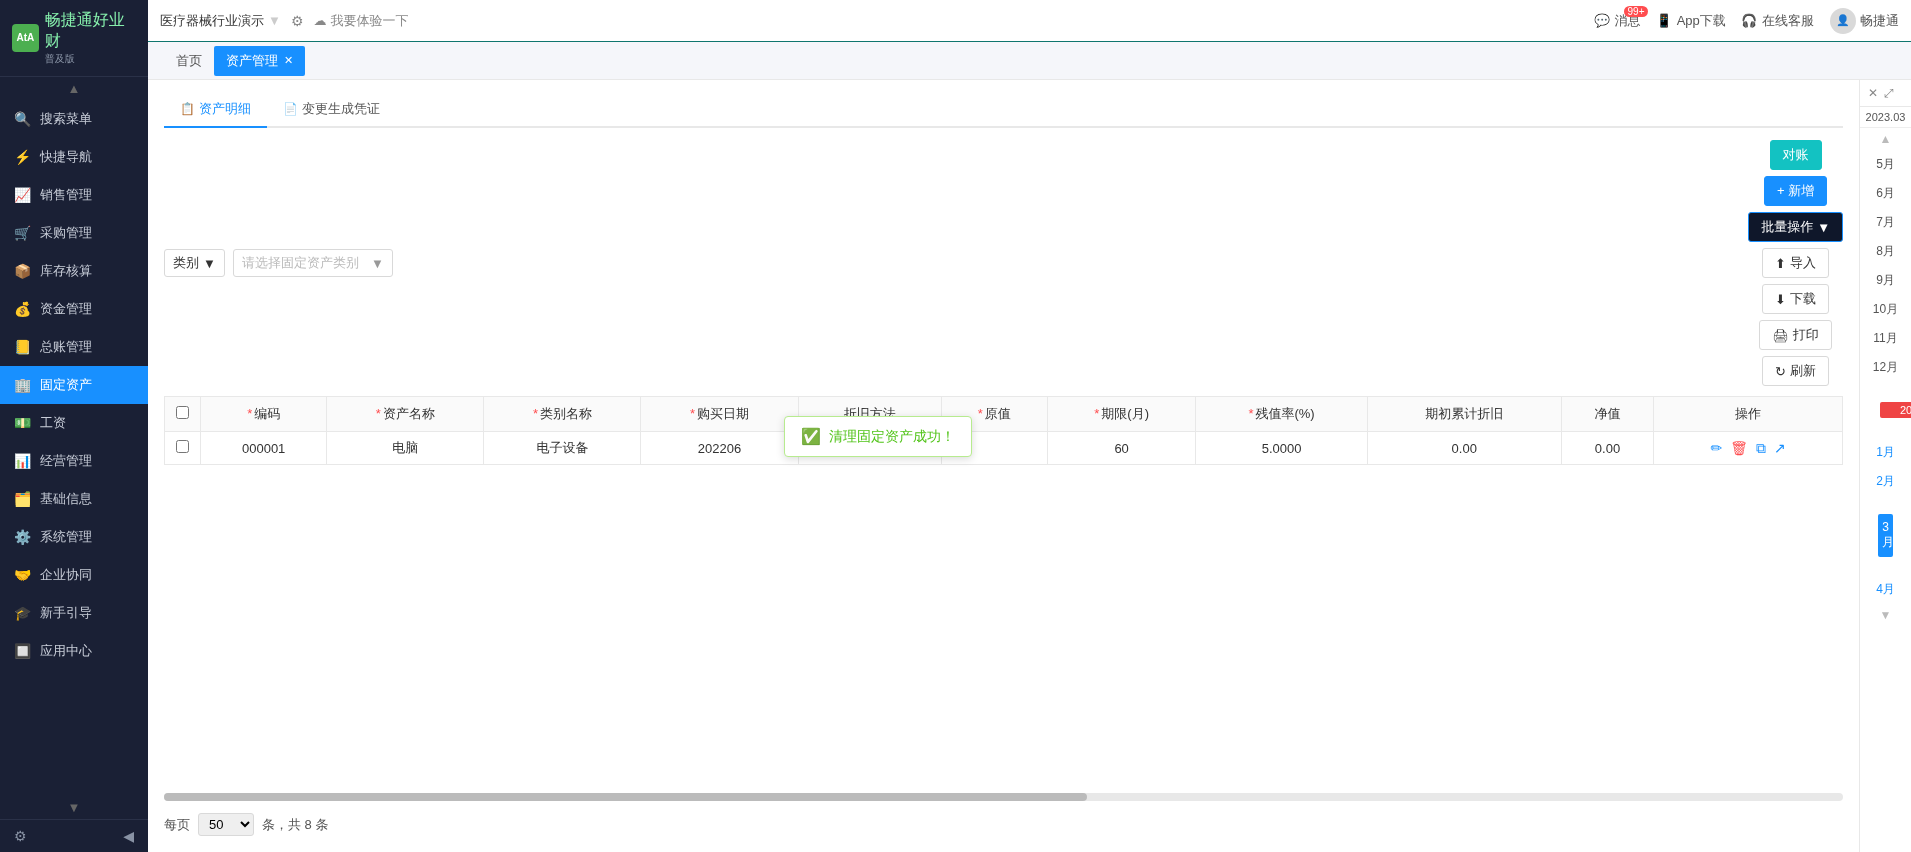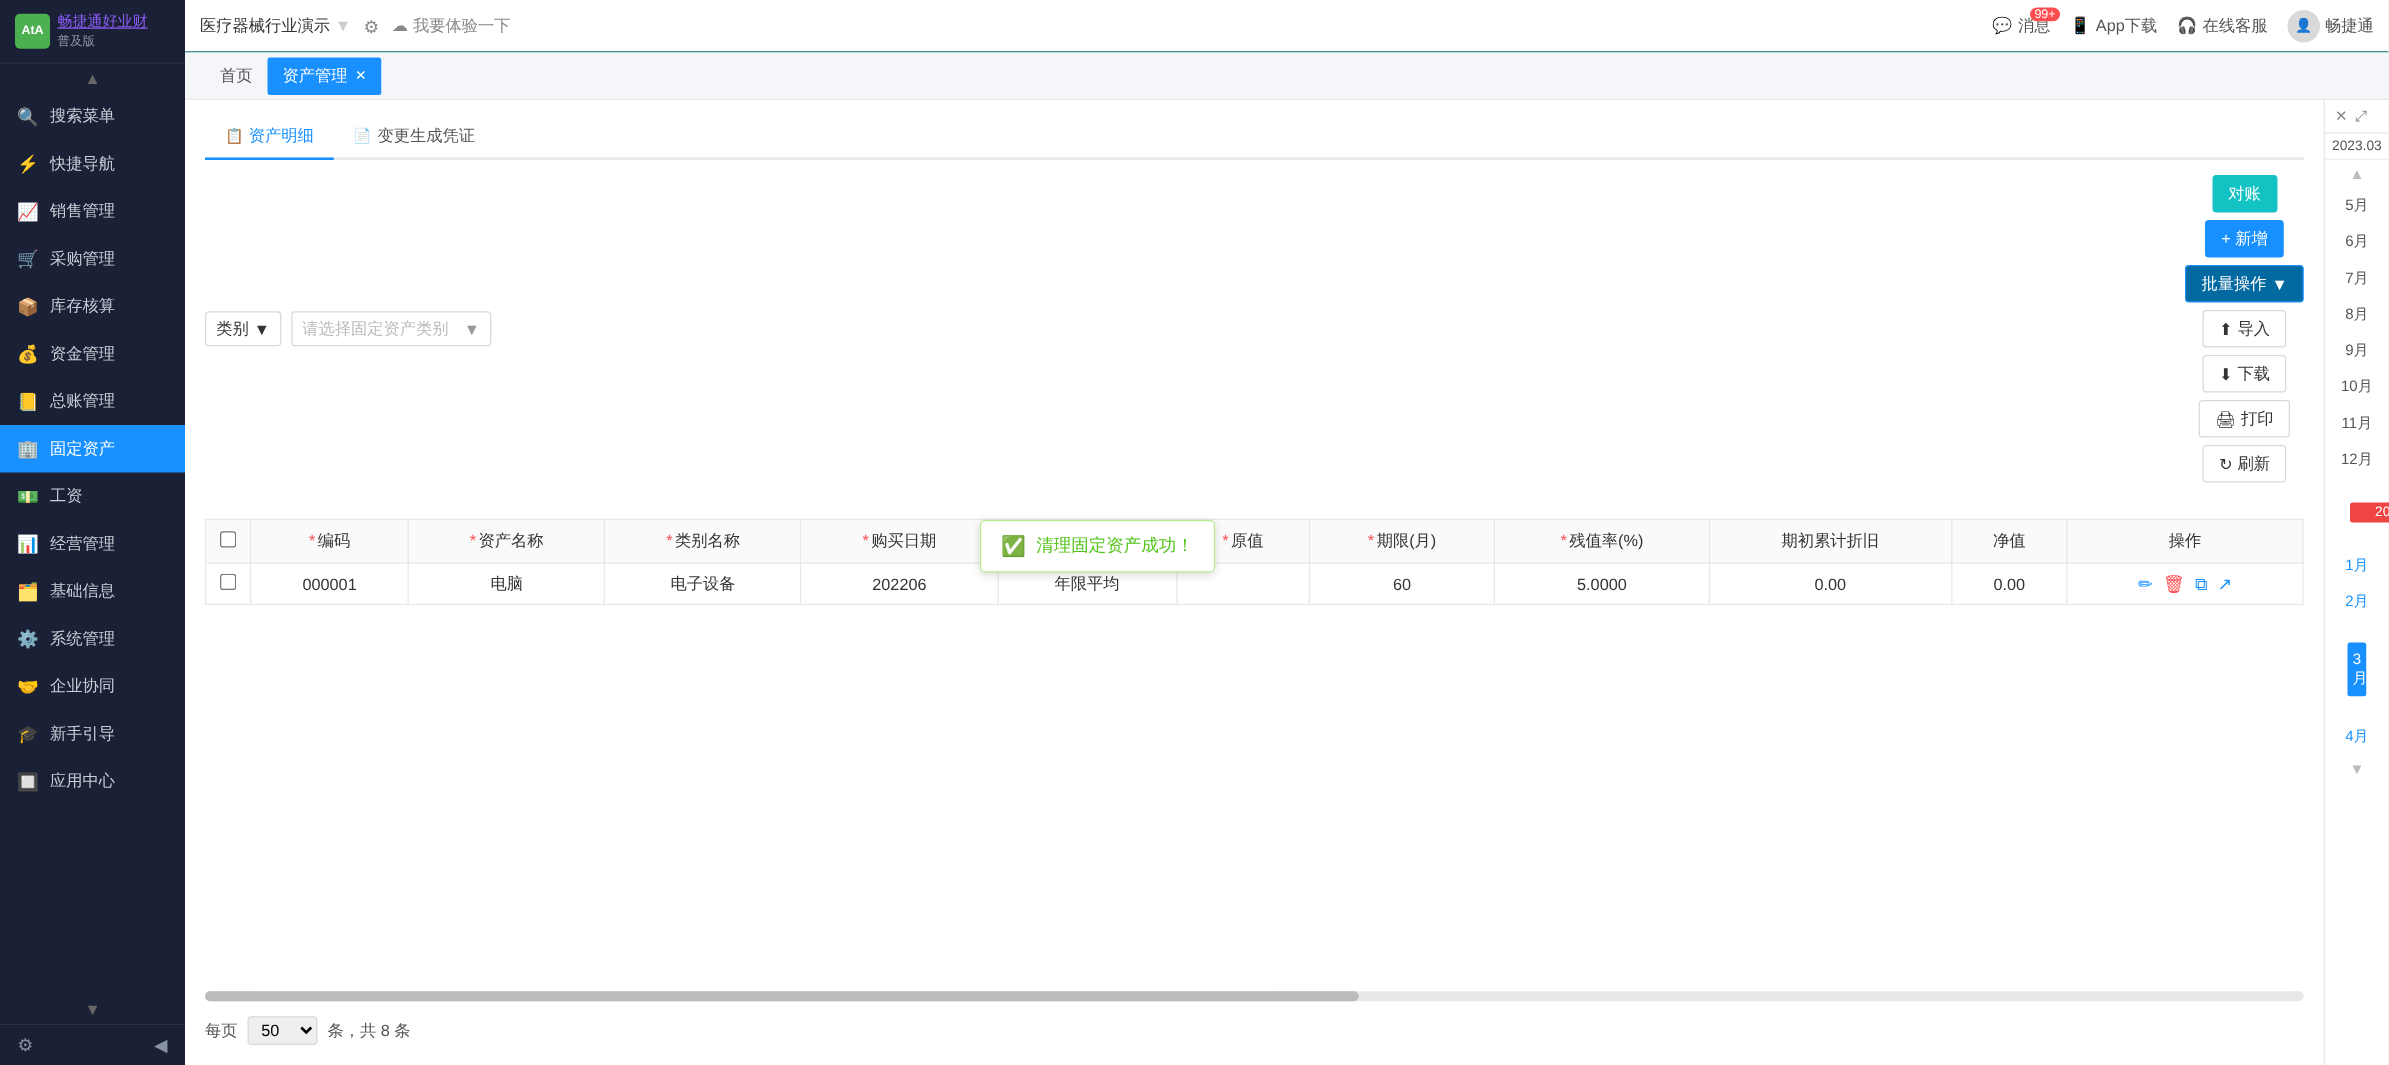--- a/index.html
+++ b/index.html
@@ -2,21 +2,21 @@
 <html><head>
   <meta charset="utf-8">
   <style>
     * { box-sizing: border-box; margin: 0; padding: 0; }
     body { font-family: 'Microsoft YaHei', Arial, sans-serif; font-size: 13px; background: #f0f2f5; display: flex; height: 852px; overflow: hidden; }
 
     
     .sidebar { width: 148px; background: #1a2035; color: #c8cdd8; display: flex; flex-direction: column; height: 100%; flex-shrink: 0; }
     .sidebar-logo { padding: 10px 12px; background: #1a2035; border-bottom: 1px solid #2a3148; display: flex; align-items: center; gap: 6px; }
     .sidebar-logo-icon { width: 28px; height: 28px; background: #4CAF50; border-radius: 4px; display: flex; align-items: center; justify-content: center; color: white; font-size: 10px; font-weight: bold; }
-    .sidebar-logo-text { color: #8b5cf6; font-size: 12px; line-height: 1.3; text-decoration: underline; }
+    .sidebar-logo-text { color: #86efac; font-size: 16px; line-height: 1.3; }
     .sidebar-logo-sub { color: #8892a4; font-size: 10px; }
     .sidebar-scroll-up, .sidebar-scroll-down { text-align: center; color: #666; padding: 4px; cursor: pointer; }
     .sidebar-nav { flex: 1; overflow: hidden; }
     .sidebar-item { display: flex; align-items: center; gap: 8px; padding: 10px 14px; cursor: pointer; color: #c8cdd8; font-size: 13px; }
     .sidebar-item.active { background: #1890ff; color: white; }
     .sidebar-item-icon { width: 18px; height: 18px; display: flex; align-items: center; justify-content: center; font-size: 14px; }
     .sidebar-bottom { padding: 8px 14px; border-top: 1px solid #2a3148; display: flex; align-items: center; justify-content: space-between; }
     .sidebar-bottom-item { color: #8892a4; cursor: pointer; font-size: 14px; }
 
     
@@ -49,27 +49,27 @@
     .sub-tab.active { color: #1890ff; border-bottom-color: #1890ff; }
     .sub-tab-icon { font-size: 12px; }
 
     
     .toolbar { display: flex; align-items: center; gap: 8px; margin-bottom: 10px; }
     .toolbar-left { display: flex; align-items: center; gap: 8px; }
     .toolbar-right { margin-left: auto; display: flex; align-items: center; gap: 6px; flex-direction: column; }
     .btn { padding: 5px 12px; border: 1px solid #d9d9d9; border-radius: 3px; cursor: pointer; font-size: 13px; background: #fff; color: #333; display: flex; align-items: center; gap: 4px; }
     .btn-primary { background: #1890ff; color: white; border-color: #1890ff; }
     .btn-teal { background: #13c2c2; color: white; border-color: #13c2c2; }
-    .btn-batch { background: #0369a1; color: white; border-color: #1890ff; }
+    .btn-batch { background: #0f172a; color: white; border-color: #1890ff; }
     .filter-select { display: flex; align-items: center; gap: 4px; border: 1px solid #d9d9d9; border-radius: 3px; padding: 4px 8px; font-size: 13px; color: #333; background: #fff; cursor: pointer; min-width: 60px; }
     .filter-dropdown { border: 1px solid #d9d9d9; border-radius: 3px; padding: 4px 8px; font-size: 13px; color: #999; background: #fff; min-width: 160px; display: flex; align-items: center; justify-content: space-between; cursor: pointer; }
 
     
     .table-wrap { flex: 1; overflow: auto; }
-    table { width: 100%; border-collapse: collapse; font-size: 13px; margin-top: 19px; }
+    table { width: 100%; border-collapse: collapse; font-size: 13px; }
     th { background: #fafafa; border: 1px solid #e8e8e8; padding: 8px 10px; text-align: center; color: #333; font-weight: 500; white-space: nowrap; }
     td { border: 1px solid #e8e8e8; padding: 7px 10px; text-align: center; color: #333; white-space: nowrap; }
     .required-star { color: #ff4d4f; margin-right: 2px; }
     tr.subtotal td { background: #fafafa; color: #333; }
     .action-btns { display: flex; align-items: center; justify-content: center; gap: 8px; }
     .action-btn { color: #1890ff; cursor: pointer; font-size: 14px; }
     .action-btn.danger { color: #ff4d4f; }
 
     
     .success-toast { position: absolute; background: white; border: 1px solid #b7eb8f; border-radius: 4px; padding: 10px 16px; display: flex; align-items: center; gap: 8px; color: #52c41a; font-size: 14px; box-shadow: 0 2px 8px rgba(0,0,0,0.15); z-index: 100; }

